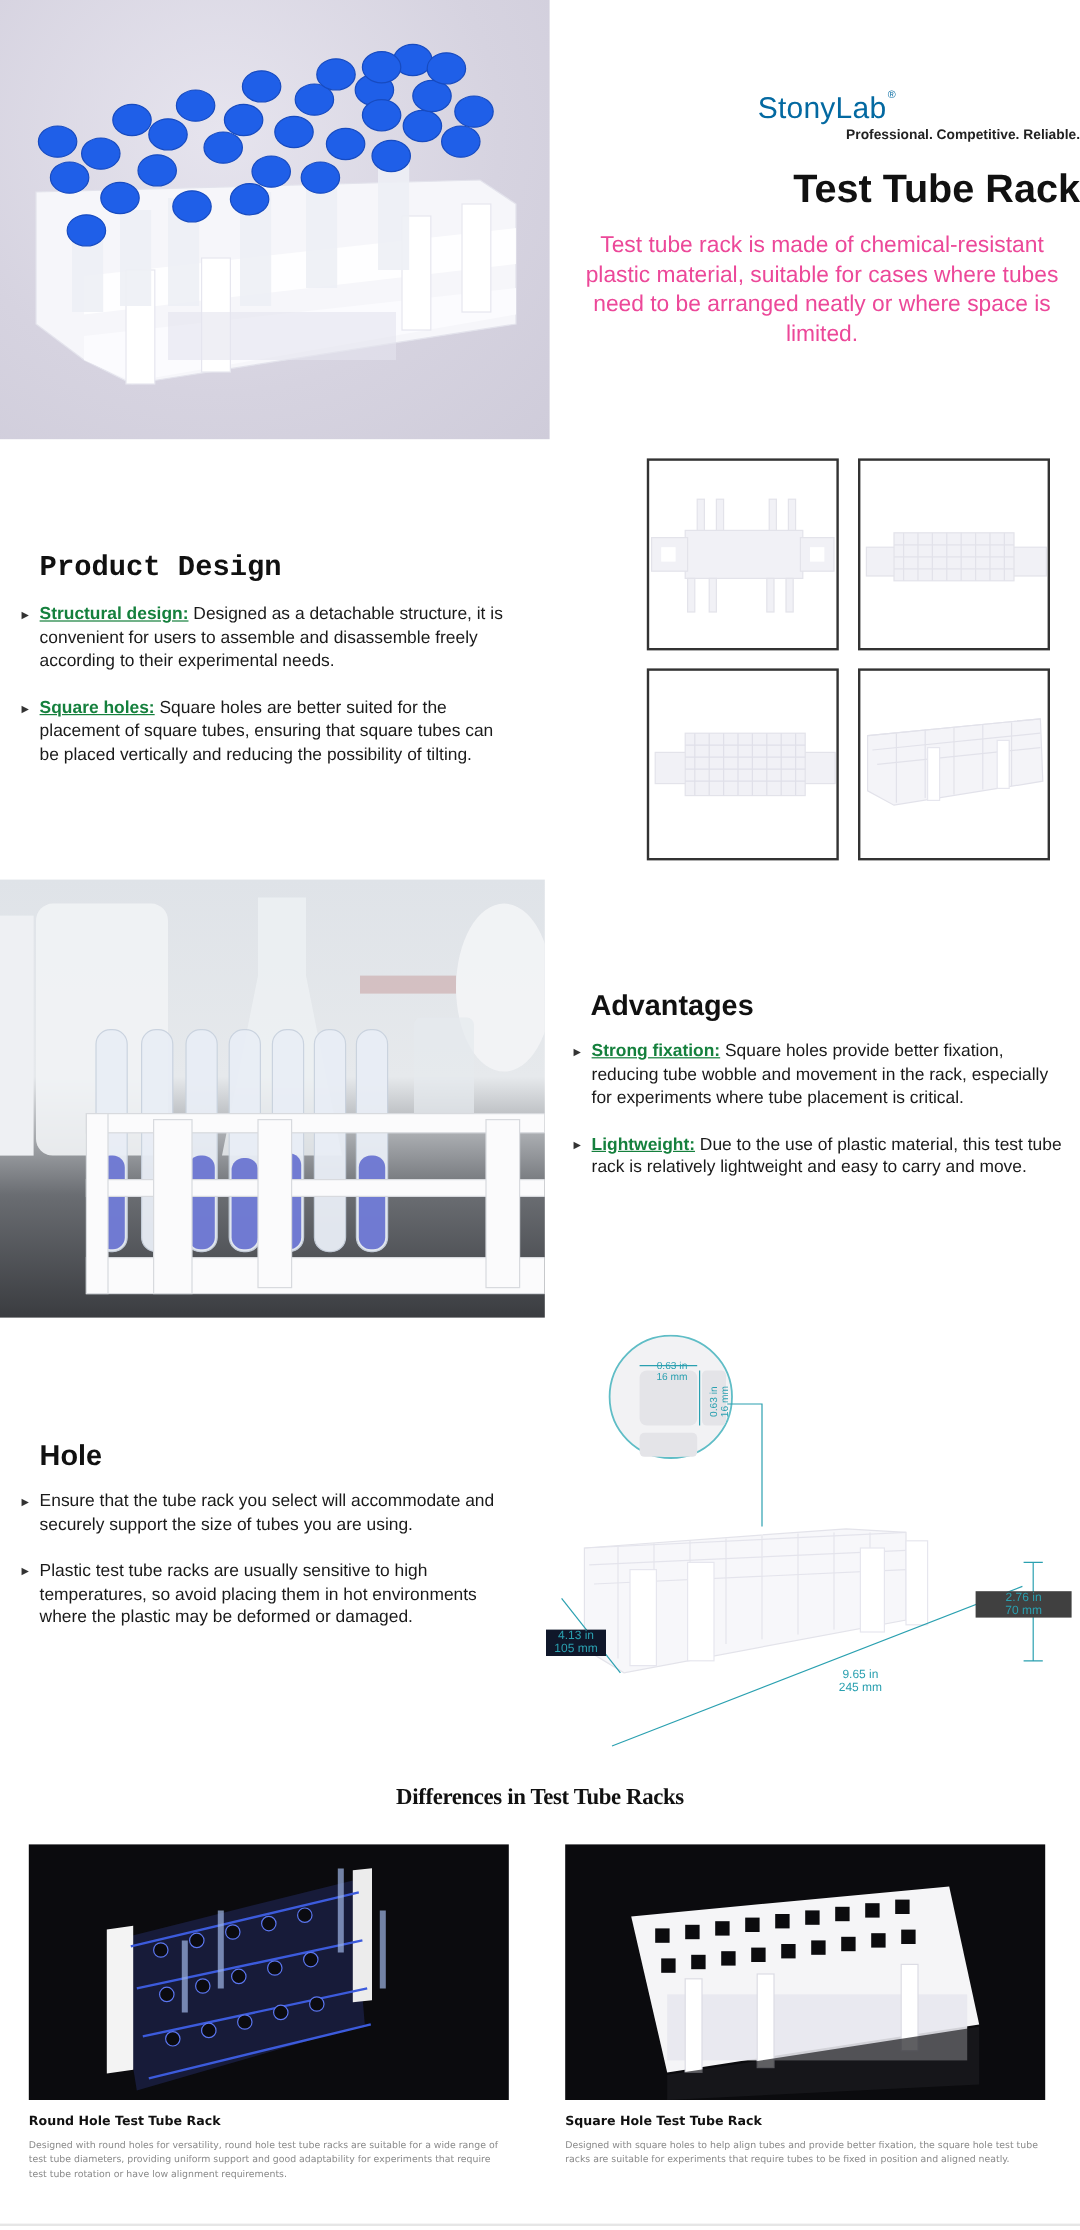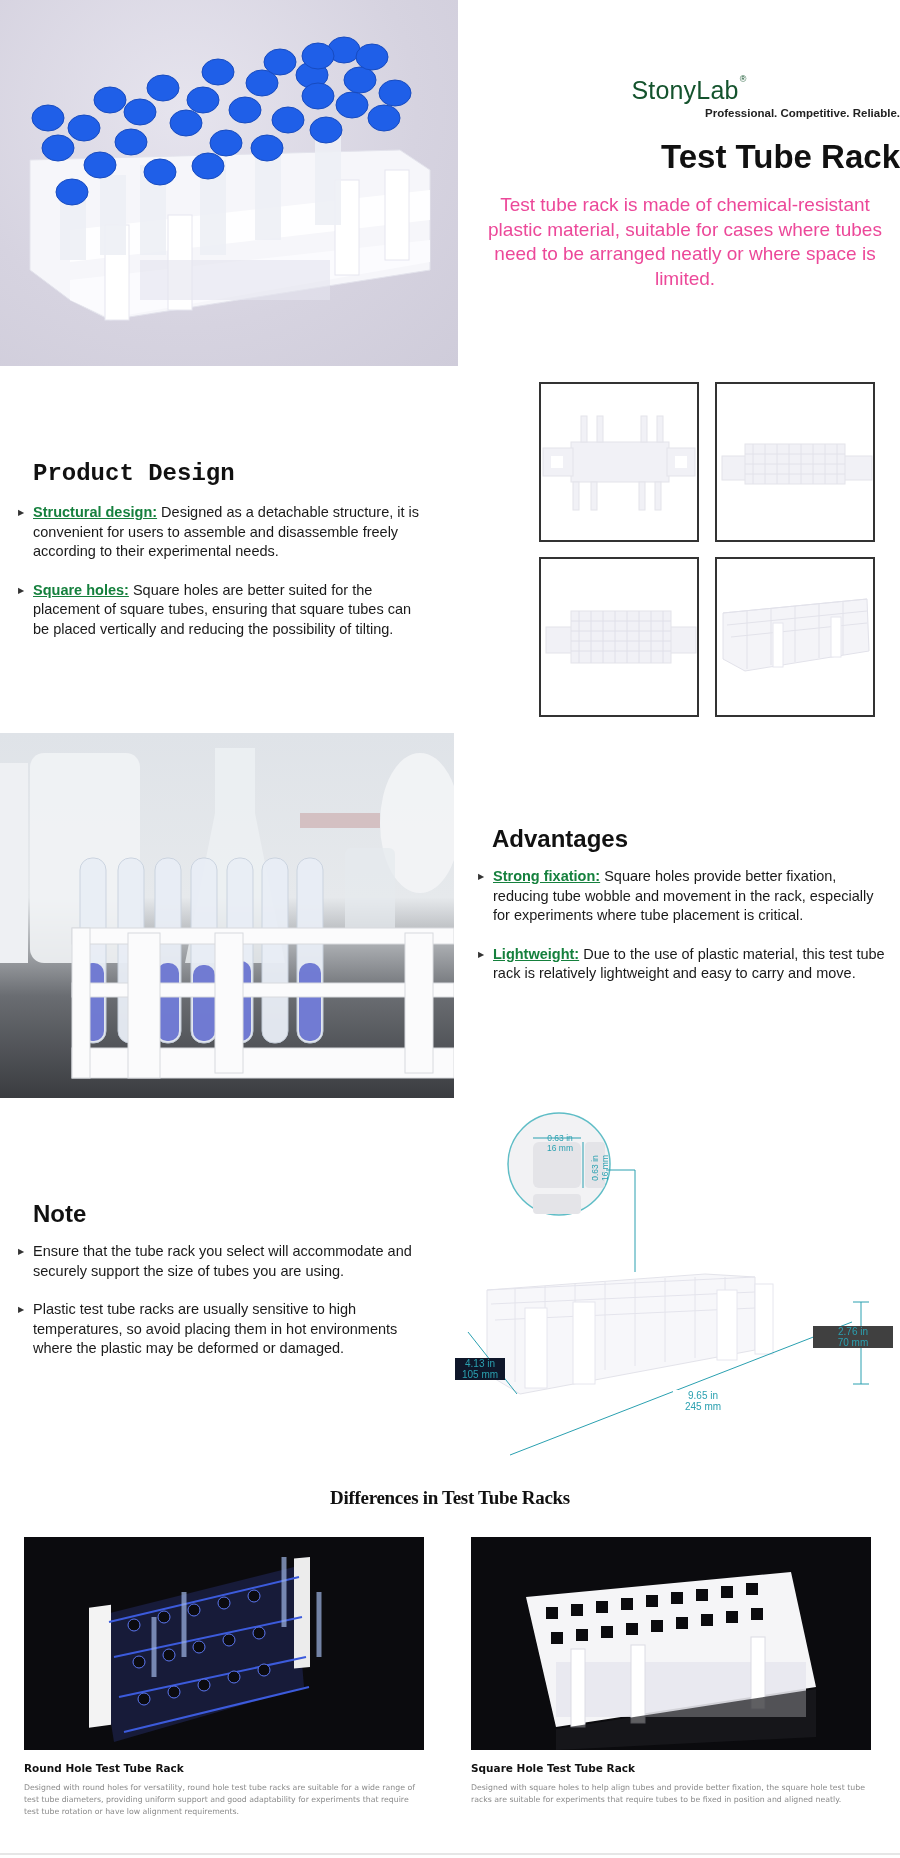--- a/index.html
+++ b/index.html
@@ -4,21 +4,21 @@
 <style>
   * { box-sizing: border-box; margin: 0; padding: 0; }
   html, body { width: 900px; background: #ffffff; }
   body { position: relative; height: 1858px; font-family: "Liberation Sans", sans-serif; color: #111; overflow: hidden; }
   .abs { position: absolute; }
 
   
   .hero-img { left: 0; top: 0; width: 458px; height: 366px;
     background: radial-gradient(ellipse at 40% 30%, #e6e4ee 0%, #d6d3e0 60%, #cfccda 100%); overflow: hidden; }
   .brand { left: 470px; top: 76px; width: 430px; text-align: center; }
-  .brand-name { font-size: 25px; color: #14532d; letter-spacing: 0.2px; display: inline-block; position: relative; }
+  .brand-name { font-size: 25px; color: #0369a1; letter-spacing: 0.2px; display: inline-block; position: relative; }
   .brand-name sup { font-size: 9px; position: absolute; top: -2px; right: -8px; }
   .brand-tag { font-size: 11.5px; font-weight: bold; color: #222; margin-top: 2px; text-align: right; }
   .hero-title { left: 470px; top: 138px; width: 430px; text-align: right; font-size: 33px; font-weight: bold; color: #111; }
   .hero-desc { left: 480px; top: 193px; width: 410px; text-align: center; font-size: 19px; line-height: 24.5px; color: #ec4899; }
 
   
   .sec-title { font-size: 24px; font-weight: bold; color: #111; }
   .bullets { list-style: none; }
   .bullets li { position: relative; padding-left: 0; font-size: 14.5px; line-height: 19.5px; color: #1a1a1a; margin-bottom: 19px; }
   .bullets li .arrow { position: absolute; left: -15px; top: 0; font-size: 8px; color: #333; line-height: 19.5px; }
@@ -220,21 +220,21 @@
   <li>
     <span class="arrow">▶</span>
     <span class="lbl">Strong fixation:</span><span> Square holes provide better fixation, reducing tube wobble and movement in the rack, especially for experiments where tube placement is critical.</span>
   </li>
   <li>
     <span class="arrow">▶</span>
     <span class="lbl">Lightweight:</span><span> Due to the use of plastic material, this test tube rack is relatively lightweight and easy to carry and move.</span>
   </li>
 </ul>
 
-<div class="abs sec-title" style="left:33px; top:1200px;">Note</div>
+<div class="abs sec-title" style="left:33px; top:1200px;">Hole</div>
 <ul class="abs bullets" style="left:33px; top:1242px; width:390px;">
   <li>
     <span class="arrow">▶</span>
     <span>Ensure that the tube rack you select will accommodate and securely support the size of tubes you are using.</span>
   </li>
   <li>
     <span class="arrow">▶</span>
     <span>Plastic test tube racks are usually sensitive to high temperatures, so avoid placing them in hot environments where the plastic may be deformed or damaged.</span>
   </li>
 </ul>
@@ -276,21 +276,21 @@
       <div>16 mm</div>
   </div>
   <div class="dim-text" style="left:358px; top:214px; width:80px; background:#404040;">
     <div>2.76 in</div>
       <div>70 mm</div>
   </div>
   <div class="dim-text" style="left:0px; top:246px; width:50px; background:#0f172a;">
     <div>4.13 in</div>
       <div>105 mm</div>
   </div>
-  <div class="dim-text" style="left:218px; top:278px; width:60px; background:#fff;">
+  <div class="dim-text" style="left:232px; top:278px; width:60px; background:#fff;">
     <div>9.65 in</div>
       <div>245 mm</div>
   </div>
 </div>
 
 <div class="abs diff-title">Differences in Test Tube Racks</div>
 
 <div class="diff-img" style="left:24px;">
   <svg width="400" height="213" viewBox="0 0 400 213">
     <polygon points="70,80 270,30 280,150 90,205" fill="#2d3a8a" opacity="0.35"></polygon>

